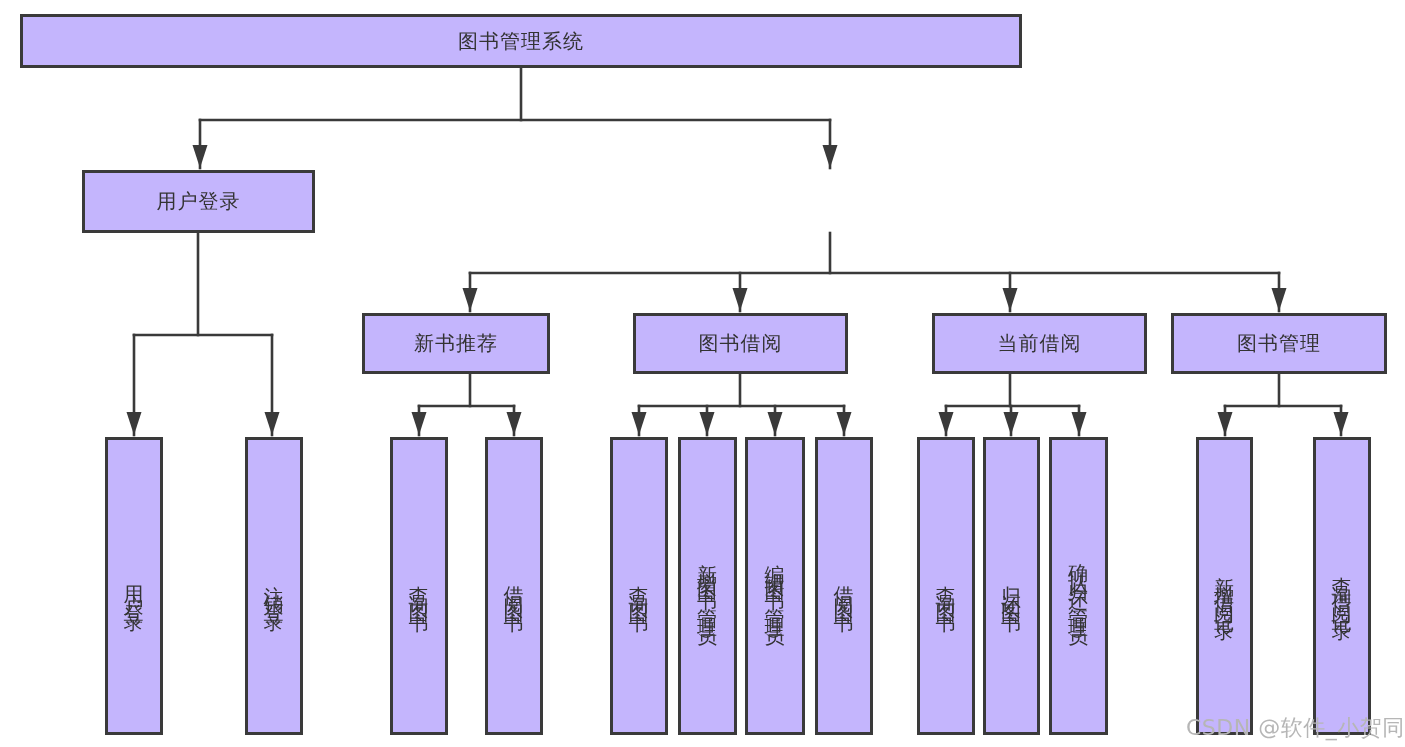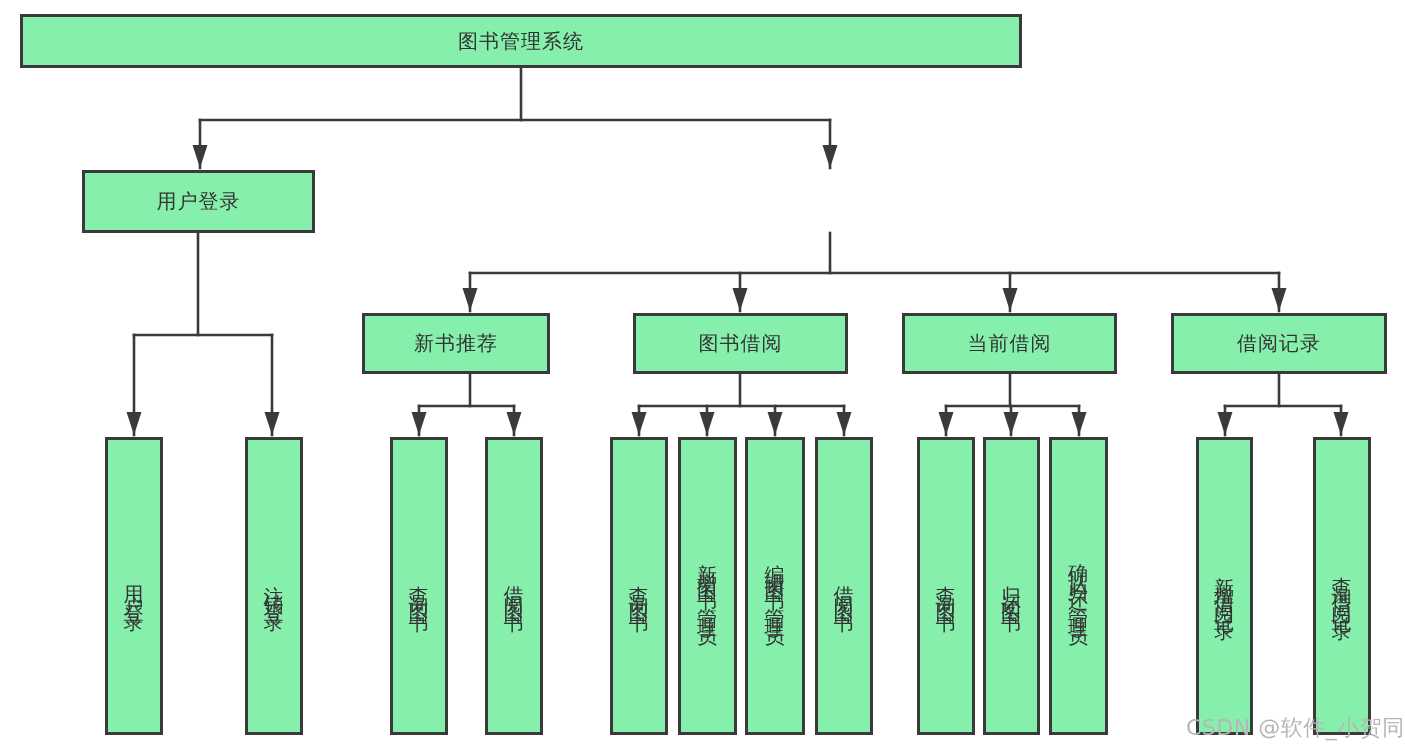--- a/index.html
+++ b/index.html
@@ -13,21 +13,21 @@
   }
   #wires {
     position: absolute;
     left: 0; top: 0;
     width: 1405px; height: 747px;
   }
   .box {
     position: absolute;
     box-sizing: border-box;
     border: 3px solid #3a3a3a;
-    background: #86efac;
+    background: #c4b5fd;
     display: flex;
     align-items: center;
     justify-content: center;
     color: #333333;
     text-align: left;
   }
   .hbox { font-size: 20px; letter-spacing: 1px; }
   .vbox {
     writing-mode: vertical-rl;
     text-orientation: mixed;
@@ -101,22 +101,22 @@
       <line x1="1341" y1="406" x2="1341" y2="435" marker-end="url(#arrow)"></line>
     </g>
   </svg>
 
   <div class="box hbox" style="left:20px; top:14px; width:1002px; height:54px;">图书管理系统</div>
 
   <div class="box hbox" style="left:82px; top:170px; width:233px; height:63px;">用户登录</div>
 
   <div class="box hbox" style="left:362px; top:313px; width:188px; height:61px;">新书推荐</div>
   <div class="box hbox" style="left:633px; top:313px; width:215px; height:61px;">图书借阅</div>
-  <div class="box hbox" style="left:902px; top:313px; width:215px; height:61px;">当前借阅</div>
-  <div class="box hbox" style="left:1171px; top:313px; width:216px; height:61px;">借阅记录</div>
+  <div class="box hbox" style="left:932px; top:313px; width:215px; height:61px;">当前借阅</div>
+  <div class="box hbox" style="left:1171px; top:313px; width:216px; height:61px;">图书管理</div>
 
   <div class="box vbox" style="left:105px; top:437px; width:58px; height:298px;">用户登录</div>
   <div class="box vbox" style="left:245px; top:437px; width:58px; height:298px;">注销登录</div>
 
   <div class="box vbox" style="left:390px; top:437px; width:58px; height:298px;">查询图书</div>
   <div class="box vbox" style="left:485px; top:437px; width:58px; height:298px;">借阅图书</div>
 
   <div class="box vbox" style="left:610px; top:437px; width:58px; height:298px;">查询图书</div>
   <div class="box vbox" style="left:678px; top:437px; width:59px; height:298px;">新增图书（管理员）</div>
   <div class="box vbox" style="left:745px; top:437px; width:60px; height:298px;">编辑图书（管理员）</div>

